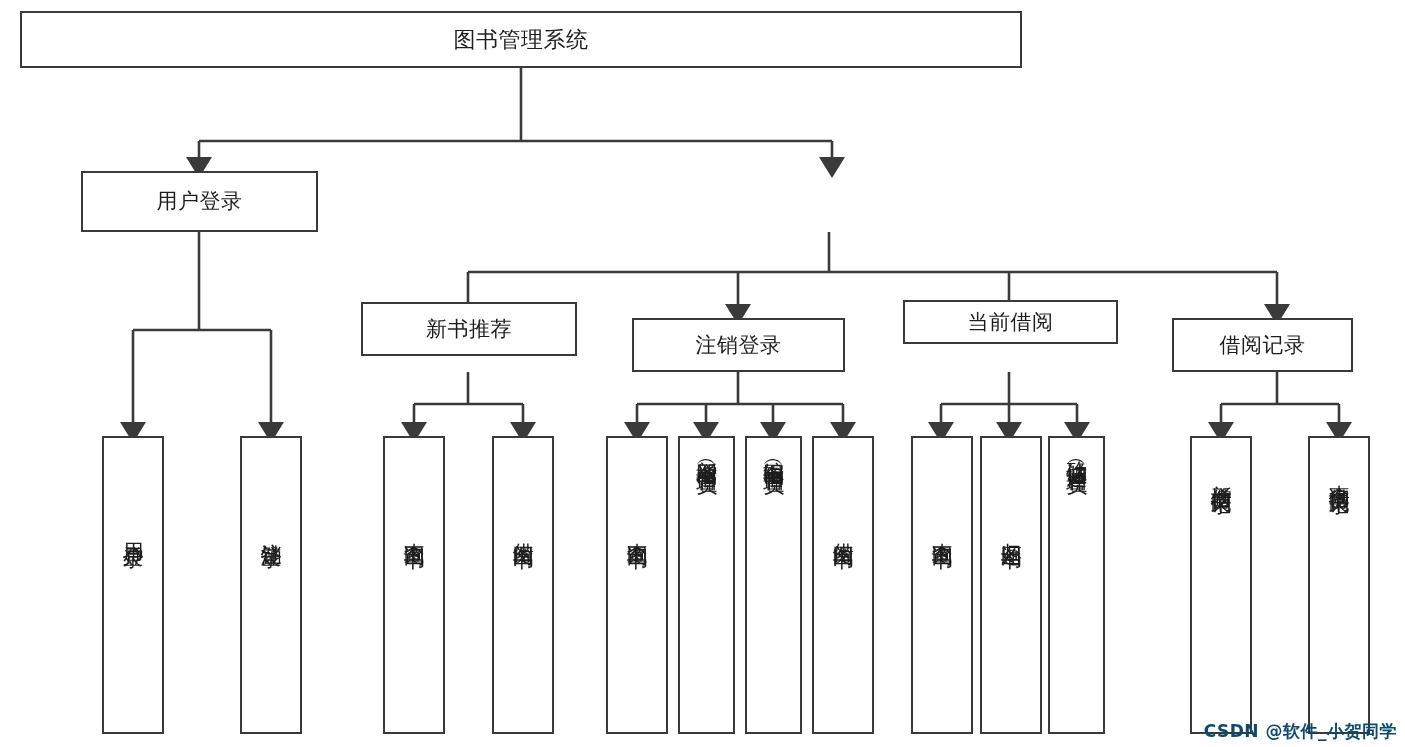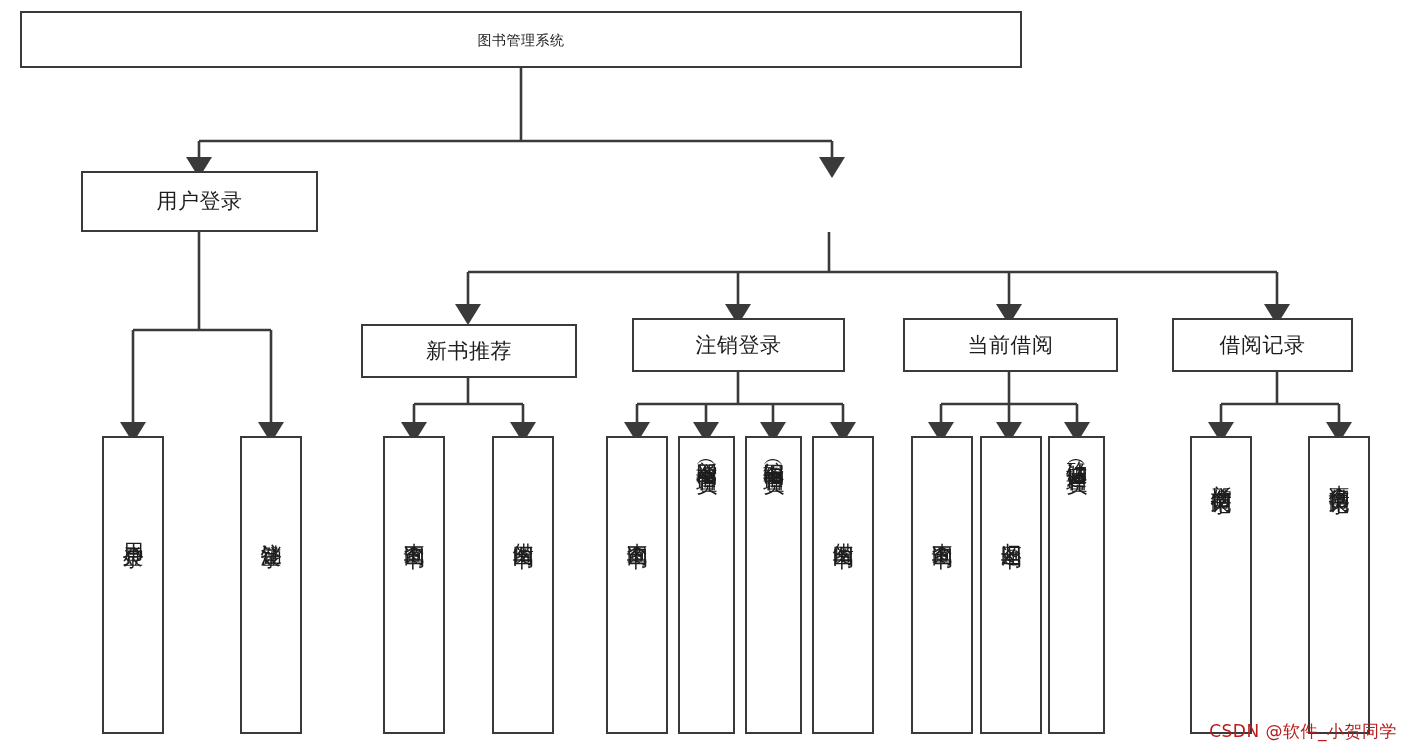--- a/index.html
+++ b/index.html
@@ -41,21 +41,21 @@
     display: block;
     white-space: nowrap;
     letter-spacing: 0.5px;
   }
   
   .h-node .lbl {
     font-size: 21px;
     line-height: 1;
   }
   .root .lbl {
-    font-size: 14px;
+    font-size: 22px;
   }
   
   .v-node {
     align-items: flex-start;
     padding-top: 14px;
   }
   .v-node .lbl {
     writing-mode: vertical-rl;
     text-orientation: upright;
     font-size: 21px;
@@ -70,24 +70,25 @@
     padding-top: 88px;
   }
   .v-node.pad-small {
     padding-top: 30px;
   }
   .watermark {
     position: absolute;
     right: 8px;
     bottom: 4px;
     font-size: 17px;
-    color: #b91c1c;
+    color: #0c4a6e;
     letter-spacing: 0.5px;
     z-index: 5;
     white-space: nowrap;
+    font-weight: bold;
   }
 </style>
 </head>
 <body>
 
 <div id="canvas">
 
   <svg id="wires" viewBox="0 0 1405 747" width="1405" height="747" aria-hidden="true">
     <defs>
       <marker id="arrow" markerWidth="9" markerHeight="10" refX="1.5" refY="5" orient="auto" markerUnits="strokeWidth">
@@ -142,29 +143,29 @@
 
   <div class="node h-node root" style="left:20px; top:11px; width:1002px; height:57px;">
     <span class="lbl">图书管理系统</span>
   </div>
 
   <div class="node h-node" style="left:81px; top:171px; width:237px; height:61px;">
     <span class="lbl">用户登录</span>
   </div>
 
 
-  <div class="node h-node" style="left:361px; top:324px; width:216px; height:54px;">
+  <div class="node h-node" style="left:361px; top:302px; width:216px; height:54px;">
     <span class="lbl">新书推荐</span>
   </div>
 
   <div class="node h-node" style="left:632px; top:318px; width:213px; height:54px;">
     <span class="lbl">注销登录</span>
   </div>
 
-  <div class="node h-node" style="left:903px; top:318px; width:215px; height:54px;">
+  <div class="node h-node" style="left:903px; top:300px; width:215px; height:44px;">
     <span class="lbl">当前借阅</span>
   </div>
 
   <div class="node h-node" style="left:1172px; top:318px; width:181px; height:54px;">
     <span class="lbl">借阅记录</span>
   </div>
 
   <div class="node v-node pad-big" style="left:102px; top:436px; width:62px; height:298px;">
     <span class="lbl">用户登录</span>
   </div>

